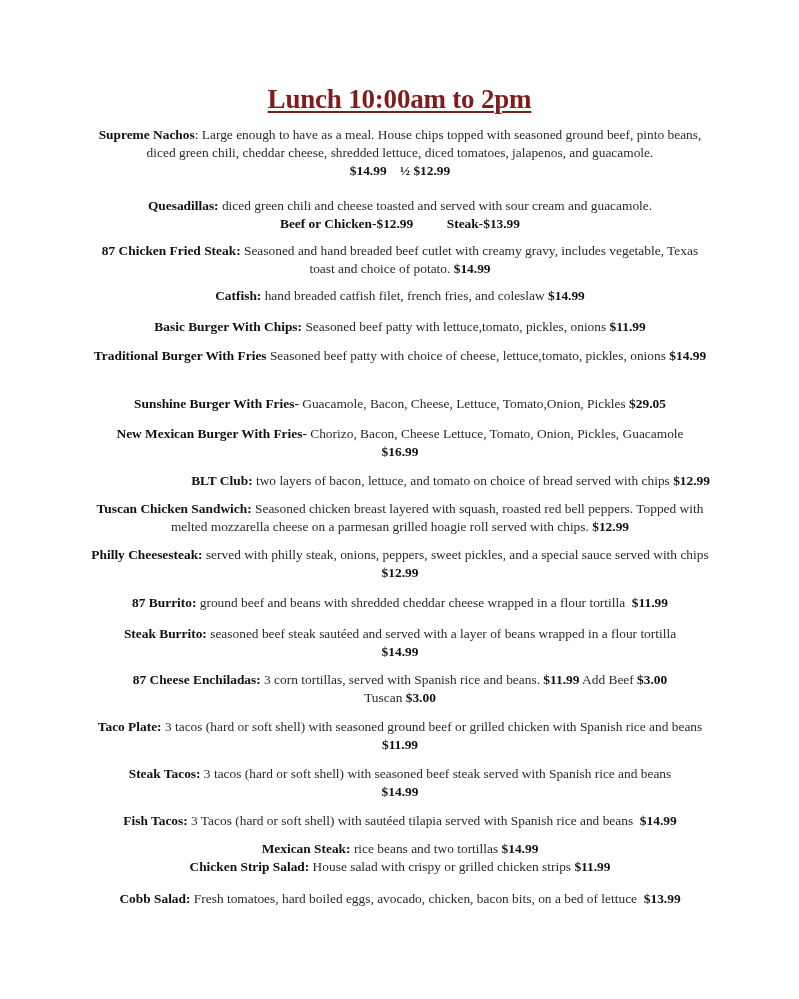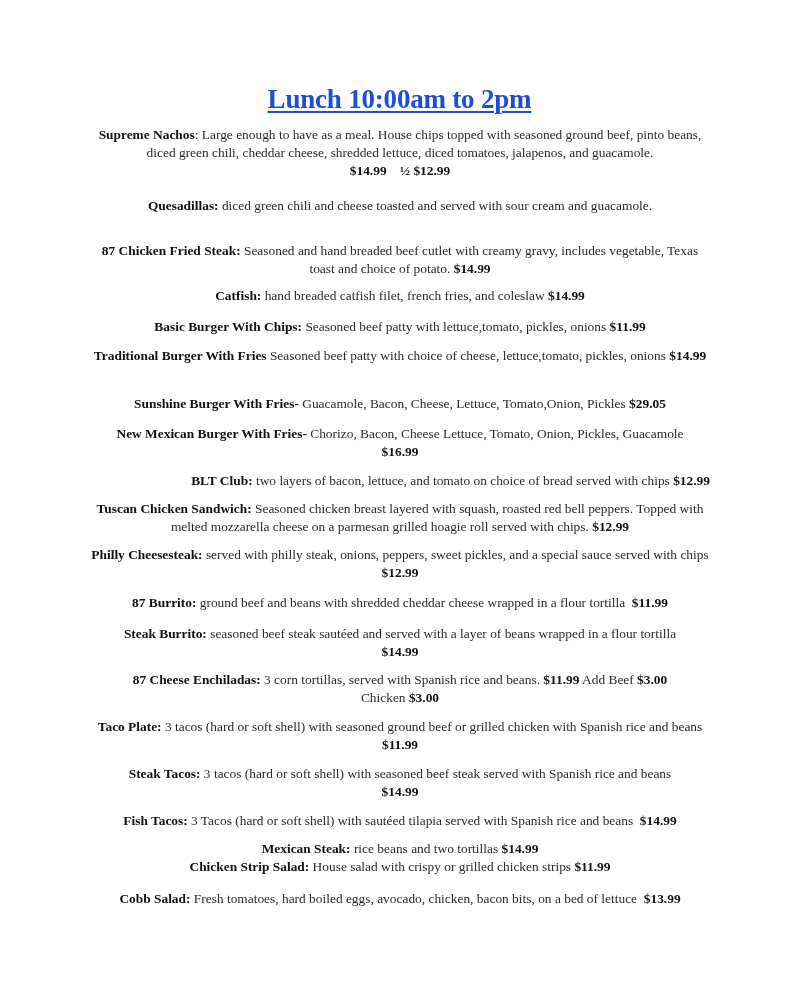--- a/index.html
+++ b/index.html
@@ -1,35 +1,36 @@
 <!DOCTYPE html>
 <html><head>
   <meta charset="utf-8">
   <style>
     html, body { margin: 0; padding: 0; background: #ffffff; }
     body { width: 799px; height: 999px; overflow: hidden; position: relative; font-family: "Liberation Serif", serif; color: #1a1a1a; }
     .page { position: absolute; left: 0; top: 0; width: 799px; }
-    .title { position: absolute; left: 0; width: 799px; top: 84px; text-align: center; font-size: 27px; font-weight: bold; text-decoration: underline; text-decoration-thickness: 2px; text-underline-offset: 3px; letter-spacing: -0.2px; color: #1d4ed8; }
+    .title { position: absolute; left: 0; width: 799px; top: 84px; text-align: center; font-size: 27px; font-weight: bold; text-decoration: underline; text-decoration-thickness: 2px; text-underline-offset: 3px; letter-spacing: -0.2px; color: #7f1d1d; }
     .item { position: absolute; left: 90px; width: 620px; text-align: center; font-size: 13.4px; line-height: 18px; }
     .item b { font-weight: bold; color: #111; }
     .item .desc { color: #2a2a2a; }
   </style>
 </head>
 <body>
 
 <div class="page">
   <div class="title">Lunch 10:00am to 2pm</div>
 
   <div class="item" style="top:126px;">
     <b>Supreme Nachos</b><span>: </span><span class="desc">Large enough to have as a meal. House chips topped with seasoned ground  beef, pinto beans, diced green chili, cheddar cheese, shredded lettuce, diced tomatoes,  jalapenos, and guacamole.</span><br>
     <b style="white-space:pre;font-family:Liberation Serif, serif;">$14.99    ½ $12.99</b>
   </div>
 
   <div class="item" style="top:197px;">
     <b>Quesadillas:</b><span class="desc"> diced green chili and cheese toasted and served with sour cream and guacamole.</span><br>
+    <b style="white-space:pre;">Beef or Chicken-$12.99          Steak-$13.99</b>
   </div>
 
   <div class="item" style="top:242px;">
     <b>87 Chicken Fried Steak:</b><span class="desc"> Seasoned and hand breaded beef cutlet with creamy gravy, includes vegetable, Texas toast and choice of potato. </span><b>$14.99</b>
   </div>
 
   <div class="item" style="top:287px;">
     <b>Catfish:</b><span class="desc"> hand breaded catfish filet, french fries, and coleslaw </span><b>$14.99</b>
   </div>
 
@@ -63,21 +64,21 @@
 
   <div class="item" style="top:594px;">
     <b>87 Burrito:</b><span class="desc" style="white-space:pre-wrap;"> ground beef and beans with shredded cheddar cheese wrapped in a flour tortilla  </span><b>$11.99</b>
   </div>
 
   <div class="item" style="top:625px;">
     <b>Steak Burrito:</b><span class="desc"> seasoned beef steak sautéed and served with a layer of beans wrapped in a flour tortilla </span><br><b>$14.99</b>
   </div>
 
   <div class="item" style="top:671px;">
-    <b>87 Cheese Enchiladas:</b><span class="desc"> 3 corn tortillas, served with Spanish rice and beans. </span><b>$11.99</b><span class="desc"> Add Beef </span><b>$3.00</b><br><span class="desc"> Chicken </span><b>$3.00</b>
+    <b>87 Cheese Enchiladas:</b><span class="desc"> 3 corn tortillas, served with Spanish rice and beans. </span><b>$11.99</b><span class="desc"> Add Beef </span><b>$3.00</b><br><span class="desc"> Tuscan </span><b>$3.00</b>
   </div>
 
   <div class="item" style="top:718px;">
     <b>Taco Plate:</b><span class="desc"> 3 tacos (hard or soft shell) with seasoned ground beef or grilled chicken with  Spanish rice and beans </span><b>$11.99</b>
   </div>
 
   <div class="item" style="top:765px;">
     <b>Steak Tacos:</b><span class="desc"> 3 tacos (hard or soft shell) with seasoned beef steak served with Spanish rice and  beans </span><br><b>$14.99</b>
   </div>
 

